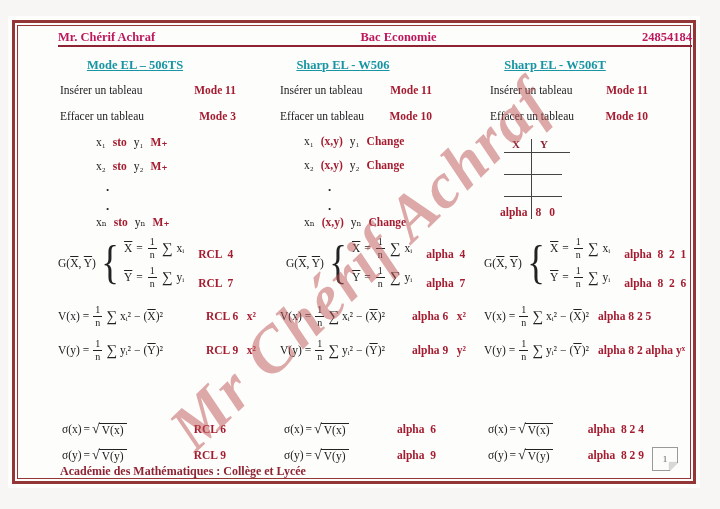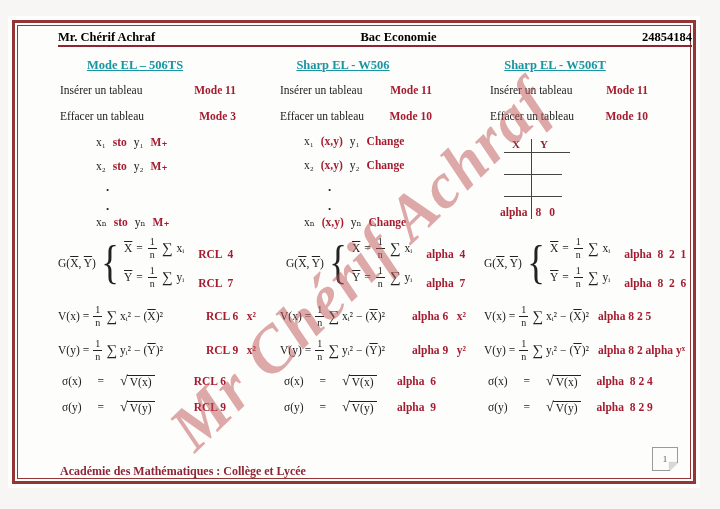--- a/index.html
+++ b/index.html
@@ -10,21 +10,21 @@
   .frame-outer { position:absolute; left:12px; top:20px; width:684px; height:464px;
                  border:3px solid #943538; }
   .frame-inner { position:absolute; inset:2px; border:1px solid #943538; }
   .key   { color:#a51c30; font-weight:bold; white-space:pre; }
   .teal  { color:#1795a3; }
 
   
   .header { position:absolute; left:58px; top:26px; width:634px; height:21px;
             display:flex; justify-content:space-between; align-items:flex-end;
             border-bottom:2px solid #8e2433; font-size:12.5px; font-weight:bold; }
-  .header span { color:#000000; }
+  .header span { color:#be185d; }
 
   
   .col-title { position:absolute; top:58px; width:160px; text-align:center;
                font-size:12.5px; font-weight:bold; text-decoration:underline; }
   #t1 { left:55px; } #t2 { left:263px; } #t3 { left:475px; }
 
   
   .col { position:absolute; top:78px; font-size:11.5px; }
   #col1 { left:40px;  width:230px; }
   #col2 { left:272px; width:208px; }
@@ -56,21 +56,21 @@
 
   .gblock { display:flex; align-items:center; gap:3px; }
   .gbrace { font-size:46px; font-weight:300; line-height:1; transform:scaleX(.8); }
   .grows  { display:flex; flex-direction:column; gap:5px; }
   .grow   { display:flex; align-items:center; gap:4px; }
   .grow .key { margin-left:10px;margin-top:11px; }
 
   .vrow { gap:3px; }
   .vrow .key { margin-left:auto; margin-right:14px; }
   #col3 .vrow .key { margin-left:6px; margin-right:0; }
-  .srow { gap:16px; padding-left:22px; }
+  .srow { gap:2px; padding-left:22px;margin-top:48px; }
   .srow .key { margin-left:auto; margin-right:44px; }
   #col3 .srow .key { margin-right:52px; }
 
   
   .sketch { position:absolute; left:22px; top:60px; width:72px; height:84px; }
   .sketch .lab { position:absolute; top:0; font-size:11px; font-weight:bold; color:#8e2433; }
   .sk-x { left:8px; } .sk-y { left:36px; }
   .sk-v { position:absolute; left:27px; top:1px; width:1px; height:80px; background:#444; }
   .sk-h { position:absolute; left:0; height:1px; background:#444; }
   .sk-h1 { top:14px; width:66px; } .sk-h2 { top:36px; width:58px; } .sk-h3 { top:58px; width:58px; }

